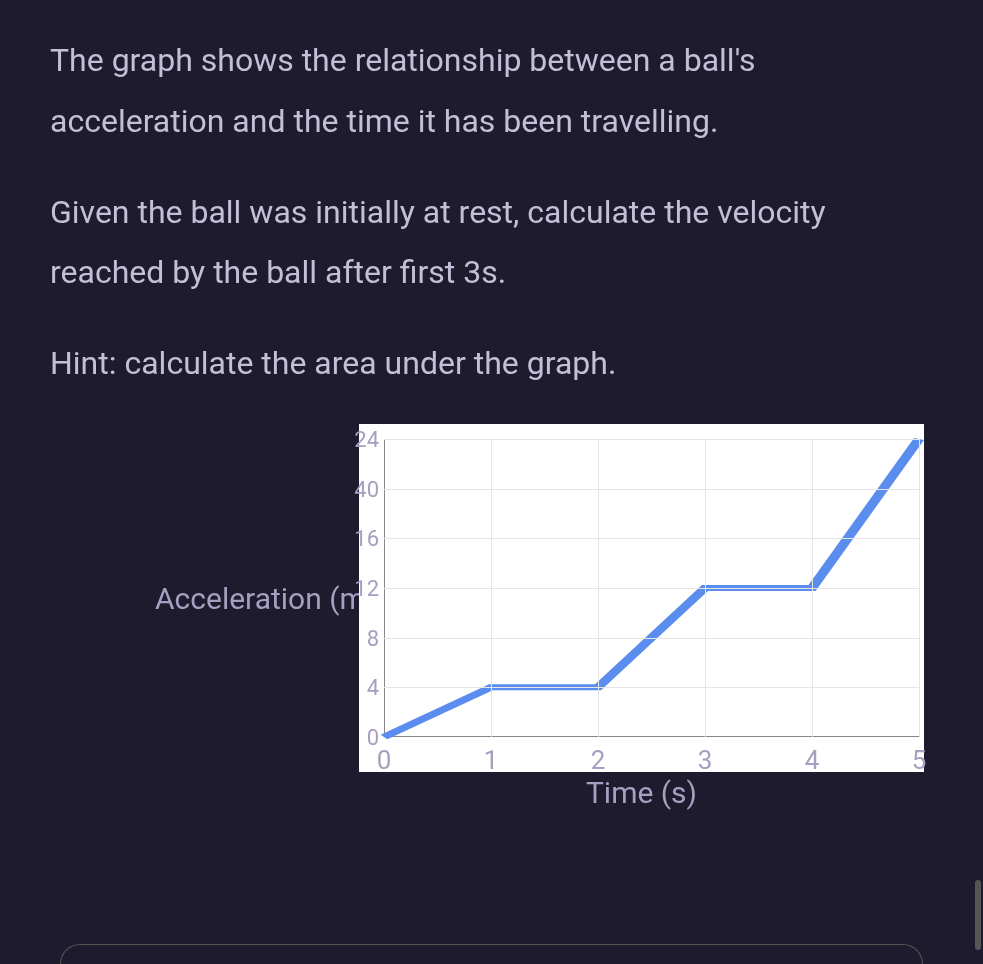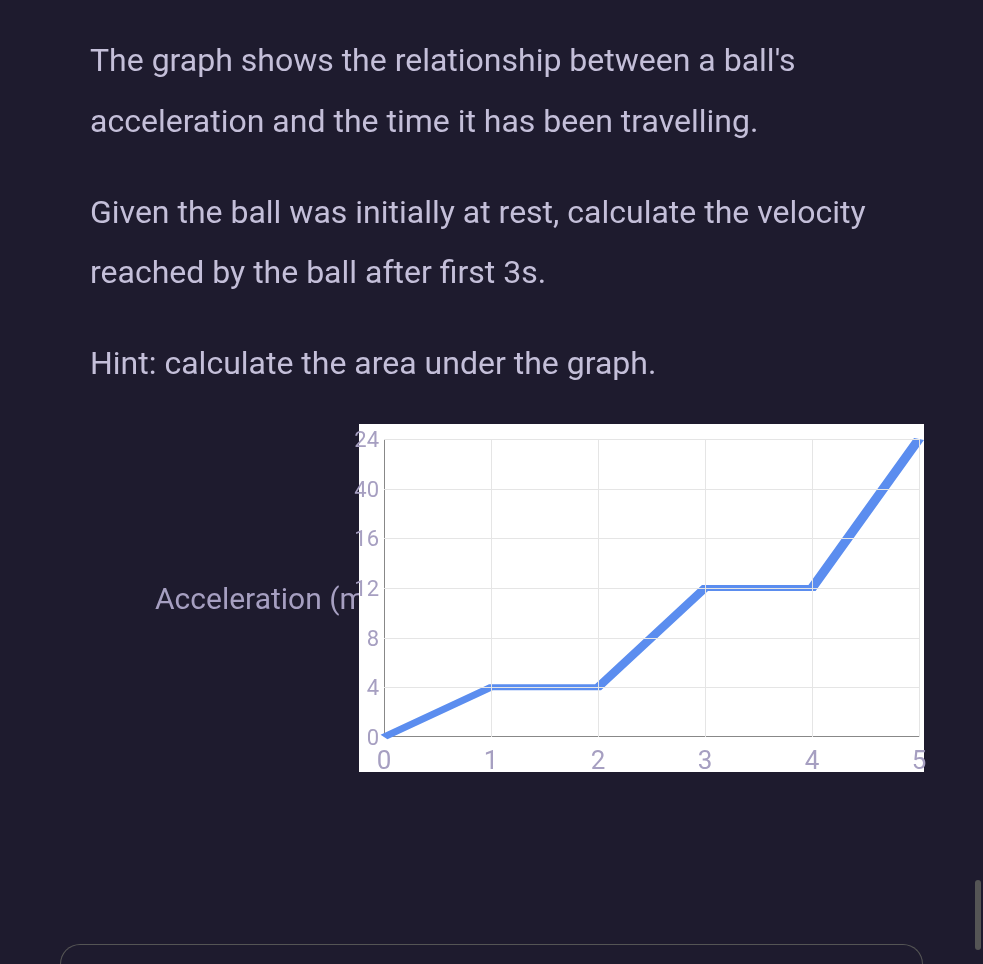--- a/index.html
+++ b/index.html
@@ -11,21 +11,20 @@
     height: 964px;
     overflow: hidden;
     position: relative;
     padding: 30px 50px;
   }
   .question-text {
     font-size: 32px;
     line-height: 1.9;
     color: #c4bfd9;
     margin-bottom: 30px;
-    margin-left: 40px;
   }
   .chart-wrapper {
     position: relative;
     margin-top: 10px;
     display: flex;
     align-items: center;
     justify-content: center;
     width: 100%;
   }
   .y-axis-label {
@@ -176,20 +175,21 @@
         <div class="y-tick" style="top: 66.6667%;">8</div>
         <div class="grid-line-h" style="top: 50%;"></div>
         <div class="y-tick" style="top: 50%;">12</div>
         <div class="grid-line-h" style="top: 33.3333%;"></div>
         <div class="y-tick" style="top: 33.3333%; text-align: right;">16</div>
         <div class="grid-line-h" style="top: 16.6667%;"></div>
         <div class="y-tick" style="top: 16.6667%;">40</div>
         <div class="grid-line-h" style="top: 0%;"></div>
         <div class="y-tick" style="top: 0%;">24</div>
       </div>
+    <div class="x-axis-label">Time (s)</div>
   </div>
 </div>
 
 <div class="input-edge"></div>
 
 <div class="scrollbar-track">
   <div class="scrollbar-thumb"></div>
 </div>
 
 </body></html>

